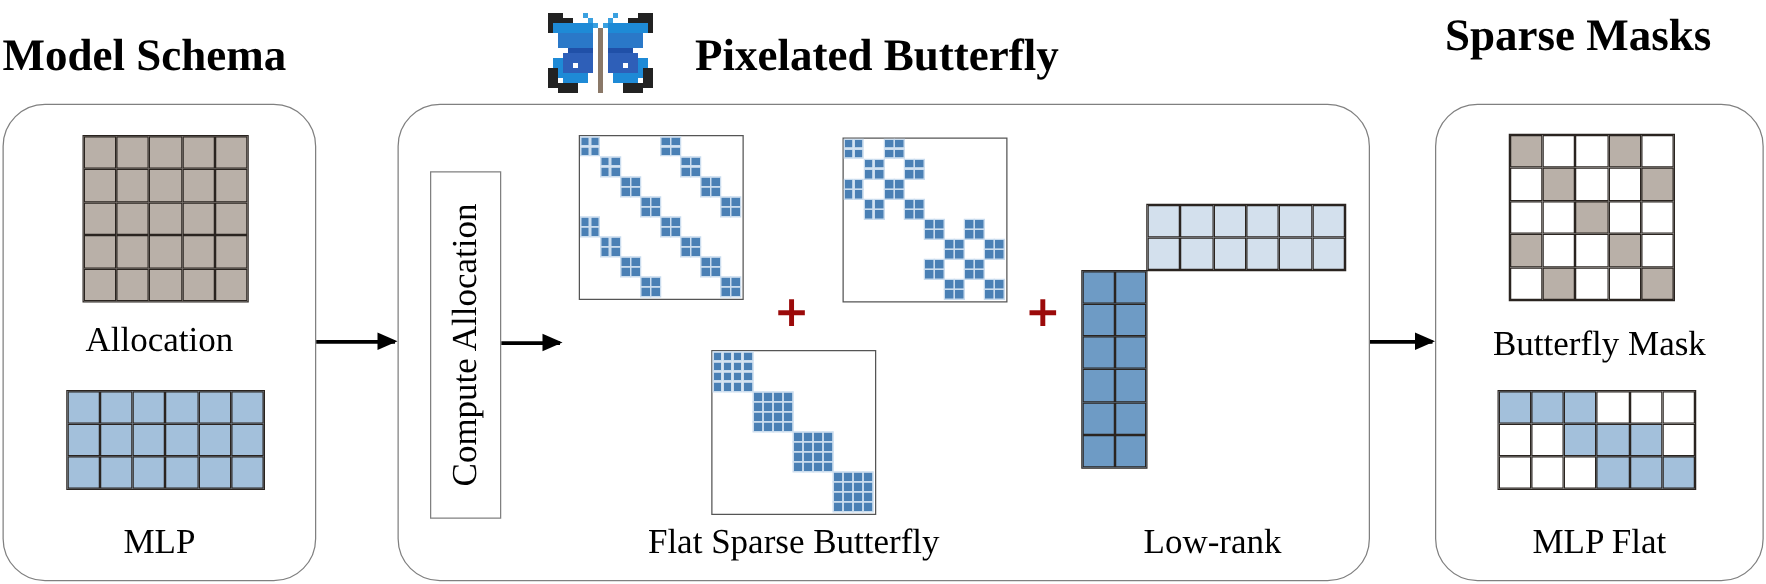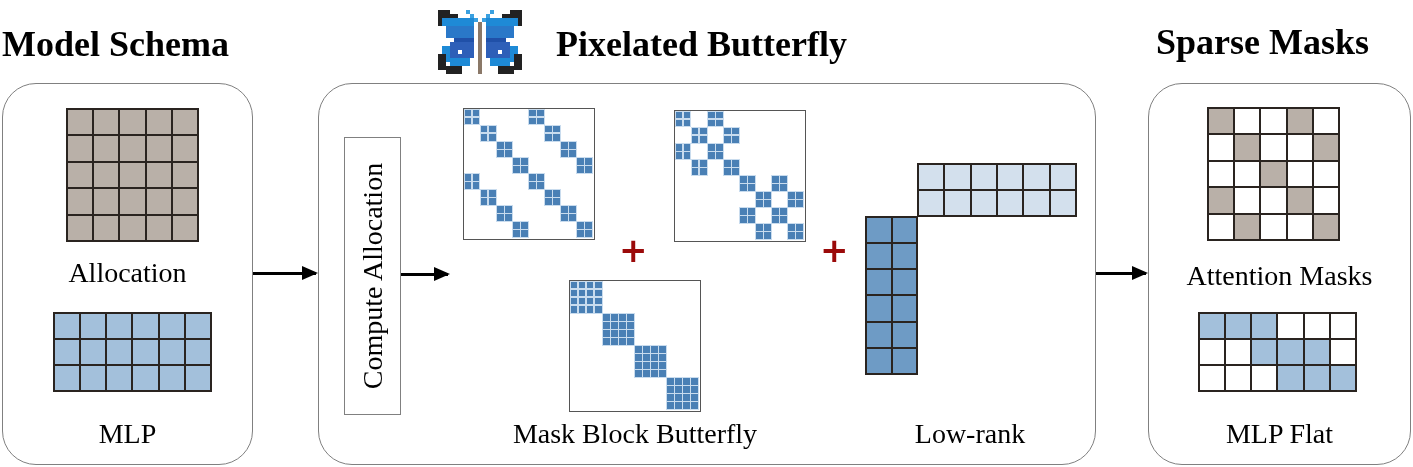--- a/index.html
+++ b/index.html
@@ -57,21 +57,21 @@
     <rect x="6" y="11" width="1" height="1" fill="#fff"></rect>
     <rect x="13" y="9" width="6" height="4" fill="#2e5fb8"></rect>
     <rect x="19" y="10" width="2" height="4" fill="#1e8ad6"></rect>
     <rect x="20" y="12" width="2" height="4" fill="#222"></rect>
     <rect x="14" y="13" width="5" height="2" fill="#1e8ad6"></rect>
     <rect x="16" y="15" width="4" height="2" fill="#222"></rect>
     <rect x="16" y="11" width="1" height="1" fill="#fff"></rect>
   </svg>
 </div>
 <div class="abs title" style="left:556px;top:24px;text-align:center;">Pixelated Butterfly</div>
-<div class="abs title" style="left:1156px;top:22px;">Sparse Masks</div>
+<div class="abs title" style="left:1156px;top:8px;">Sparse Masks</div>
 
 <div class="panel" style="left:2px;top:83px;width:251px;height:382px;"></div>
 <div class="panel" style="left:318px;top:83px;width:778px;height:382px;"></div>
 <div class="panel" style="left:1148px;top:83px;width:263px;height:382px;"></div>
 
 <div class="grid" id="attn-grid" style="left: 66px; top: 108px; width: 133px; height: 134px; grid-template-columns: repeat(5, 1fr); grid-template-rows: repeat(5, 1fr);">
     <div class="cell" style="background: rgb(185, 176, 168);"></div>
     <div class="cell" style="background: rgb(185, 176, 168);"></div>
     <div class="cell" style="background: rgb(185, 176, 168);"></div>
     <div class="cell" style="background: rgb(185, 176, 168);"></div>
@@ -323,21 +323,21 @@
     <div class="px" style="left: 121.438px; top: 113.375px; width: 6.8625px; height: 6.8625px; background: rgb(74, 128, 181);"></div>
     <div class="px" style="left: 97.25px; top: 121.438px; width: 6.8625px; height: 6.8625px; background: rgb(74, 128, 181);"></div>
     <div class="px" style="left: 105.312px; top: 121.438px; width: 6.8625px; height: 6.8625px; background: rgb(74, 128, 181);"></div>
     <div class="px" style="left: 113.375px; top: 121.438px; width: 6.8625px; height: 6.8625px; background: rgb(74, 128, 181);"></div>
     <div class="px" style="left: 121.438px; top: 121.438px; width: 6.8625px; height: 6.8625px; background: rgb(74, 128, 181);"></div>
   </div>
 
 <div class="plus" style="left:619px;top:233px;">+</div>
 <div class="plus" style="left:820px;top:233px;">+</div>
 
-<div class="abs label" style="left:480px;top:418px;width:310px;">Mask Block Butterfly</div>
+<div class="abs label" style="left:480px;top:418px;width:310px;">Flat Sparse Butterfly</div>
 
 <div class="grid" id="lr-top" style="left: 917px; top: 163px; width: 160px; height: 54px; grid-template-columns: repeat(6, 1fr); grid-template-rows: repeat(2, 1fr);">
     <div class="cell" style="background: rgb(211, 224, 237);"></div>
     <div class="cell" style="background: rgb(211, 224, 237);"></div>
     <div class="cell" style="background: rgb(211, 224, 237);"></div>
     <div class="cell" style="background: rgb(211, 224, 237);"></div>
     <div class="cell" style="background: rgb(211, 224, 237);"></div>
     <div class="cell" style="background: rgb(211, 224, 237);"></div>
     <div class="cell" style="background: rgb(211, 224, 237);"></div>
     <div class="cell" style="background: rgb(211, 224, 237);"></div>
@@ -382,21 +382,21 @@
     <div class="cell" style="background: rgb(255, 255, 255);"></div>
     <div class="cell" style="background: rgb(255, 255, 255);"></div>
     <div class="cell" style="background: rgb(185, 176, 168);"></div>
     <div class="cell" style="background: rgb(255, 255, 255);"></div>
     <div class="cell" style="background: rgb(255, 255, 255);"></div>
     <div class="cell" style="background: rgb(185, 176, 168);"></div>
     <div class="cell" style="background: rgb(255, 255, 255);"></div>
     <div class="cell" style="background: rgb(255, 255, 255);"></div>
     <div class="cell" style="background: rgb(185, 176, 168);"></div>
   </div>
-<div class="abs label" style="left:1148px;top:260px;width:263px;">Attention Masks</div>
+<div class="abs label" style="left:1148px;top:260px;width:263px;">Butterfly Mask</div>
 <div class="grid" id="mlp-mask" style="left: 1198px; top: 312px; width: 159px; height: 80px; grid-template-columns: repeat(6, 1fr); grid-template-rows: repeat(3, 1fr);">
     <div class="cell" style="background: rgb(163, 192, 219);"></div>
     <div class="cell" style="background: rgb(163, 192, 219);"></div>
     <div class="cell" style="background: rgb(163, 192, 219);"></div>
     <div class="cell" style="background: rgb(255, 255, 255);"></div>
     <div class="cell" style="background: rgb(255, 255, 255);"></div>
     <div class="cell" style="background: rgb(255, 255, 255);"></div>
     <div class="cell" style="background: rgb(255, 255, 255);"></div>
     <div class="cell" style="background: rgb(255, 255, 255);"></div>
     <div class="cell" style="background: rgb(163, 192, 219);"></div>

